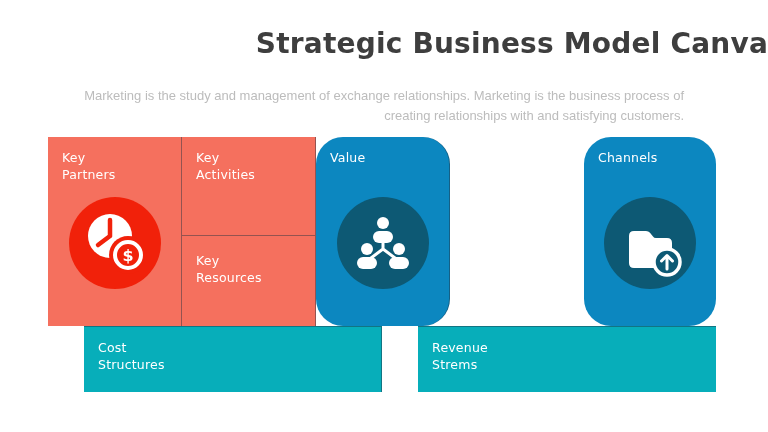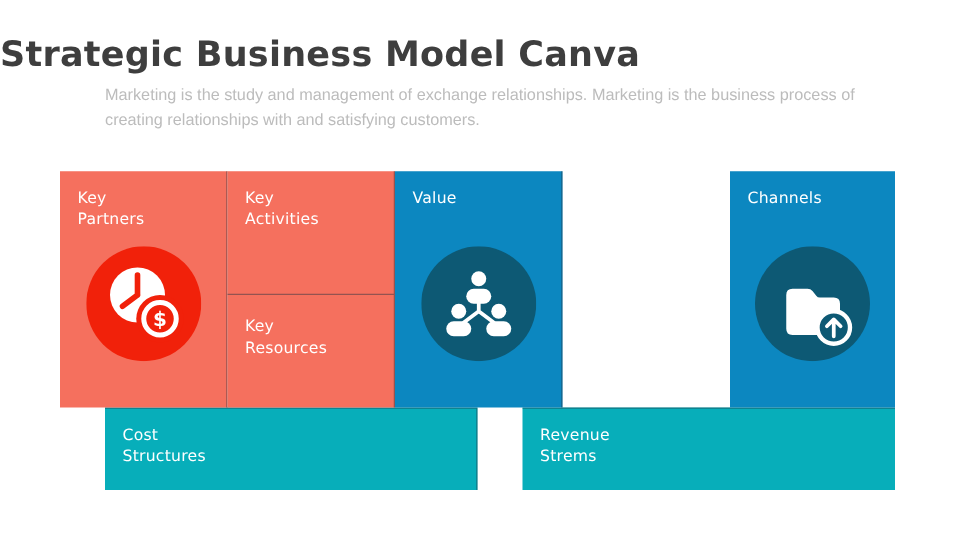--- a/index.html
+++ b/index.html
@@ -3,31 +3,31 @@
 <meta charset="utf-8">
 <style>
   html,body{margin:0;padding:0;}
   body{
     width:768px;height:432px;
     background:#ffffff;
     font-family:"Liberation Sans",sans-serif;
     overflow:hidden;
     position:relative;
   }
-  .header{ text-align:left; }
+  .header{ text-align:right; }
   .title{
     margin-top:27px;
     font-family:"DejaVu Sans",sans-serif;
     font-weight:bold;
     font-size:28px;
     letter-spacing:0.2px;
     color:var(--title,#3E3E3E);
   }
   .subtitle{
-    margin:6px auto 0 auto;
+    margin:26px auto 0 auto;
     max-width:600px;
     font-size:13px;
     line-height:1.55;
     color:var(--subtitle,#BCBCBC);
   }
   .canvas{
     position:absolute; left:48px; top:137px;
     width:668px; height:297px;
   }
   .top-section{
@@ -38,21 +38,21 @@
   }
   .bottom-section{ display:flex; height:66px; }
   .cell{
     box-sizing:border-box;
     position:relative;
     padding:12px 8px 0 14px;
   }
   .cell,.bcell{ --dv:1px solid var(--divider,rgba(30,48,64,0.45)); }
   .span2{ grid-row:1 / 3; }
   .bg-salmon{ background:var(--salmon,#F5705E); }
-  .bg-blue{ background:var(--blue,#0C87C0); }
+  .bg-blue{ background:var(--blue,#0C87C0);border-radius:27px; }
   .bg-teal{ background:var(--teal,#07AEBA); }
   .br{ border-right:var(--dv); }
   .bb{ border-bottom:var(--dv); }
   .bt{ border-top:var(--dv);margin-left:36px; }
   .label{
     font-family:"DejaVu Sans",sans-serif;
     font-size:12.5px;
     line-height:1.38;
     letter-spacing:0.2px;
     color:#ffffff;

